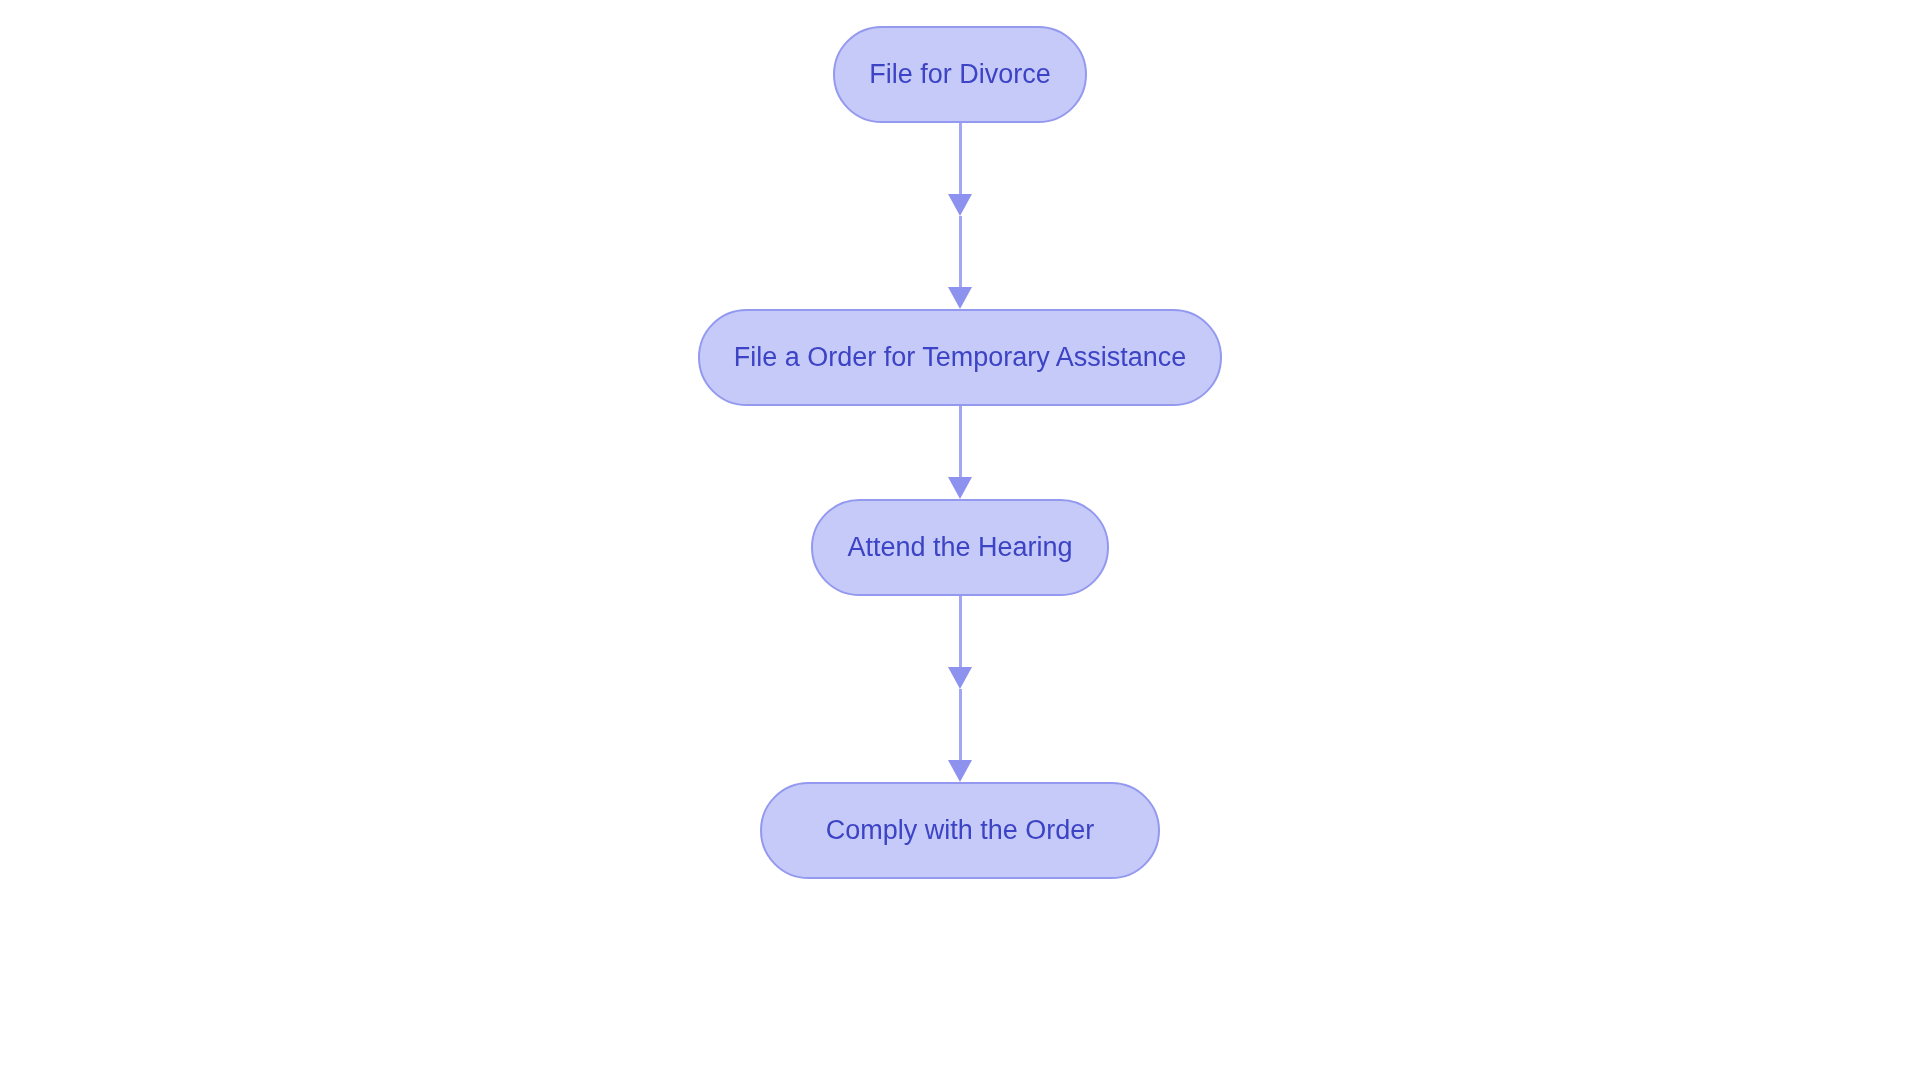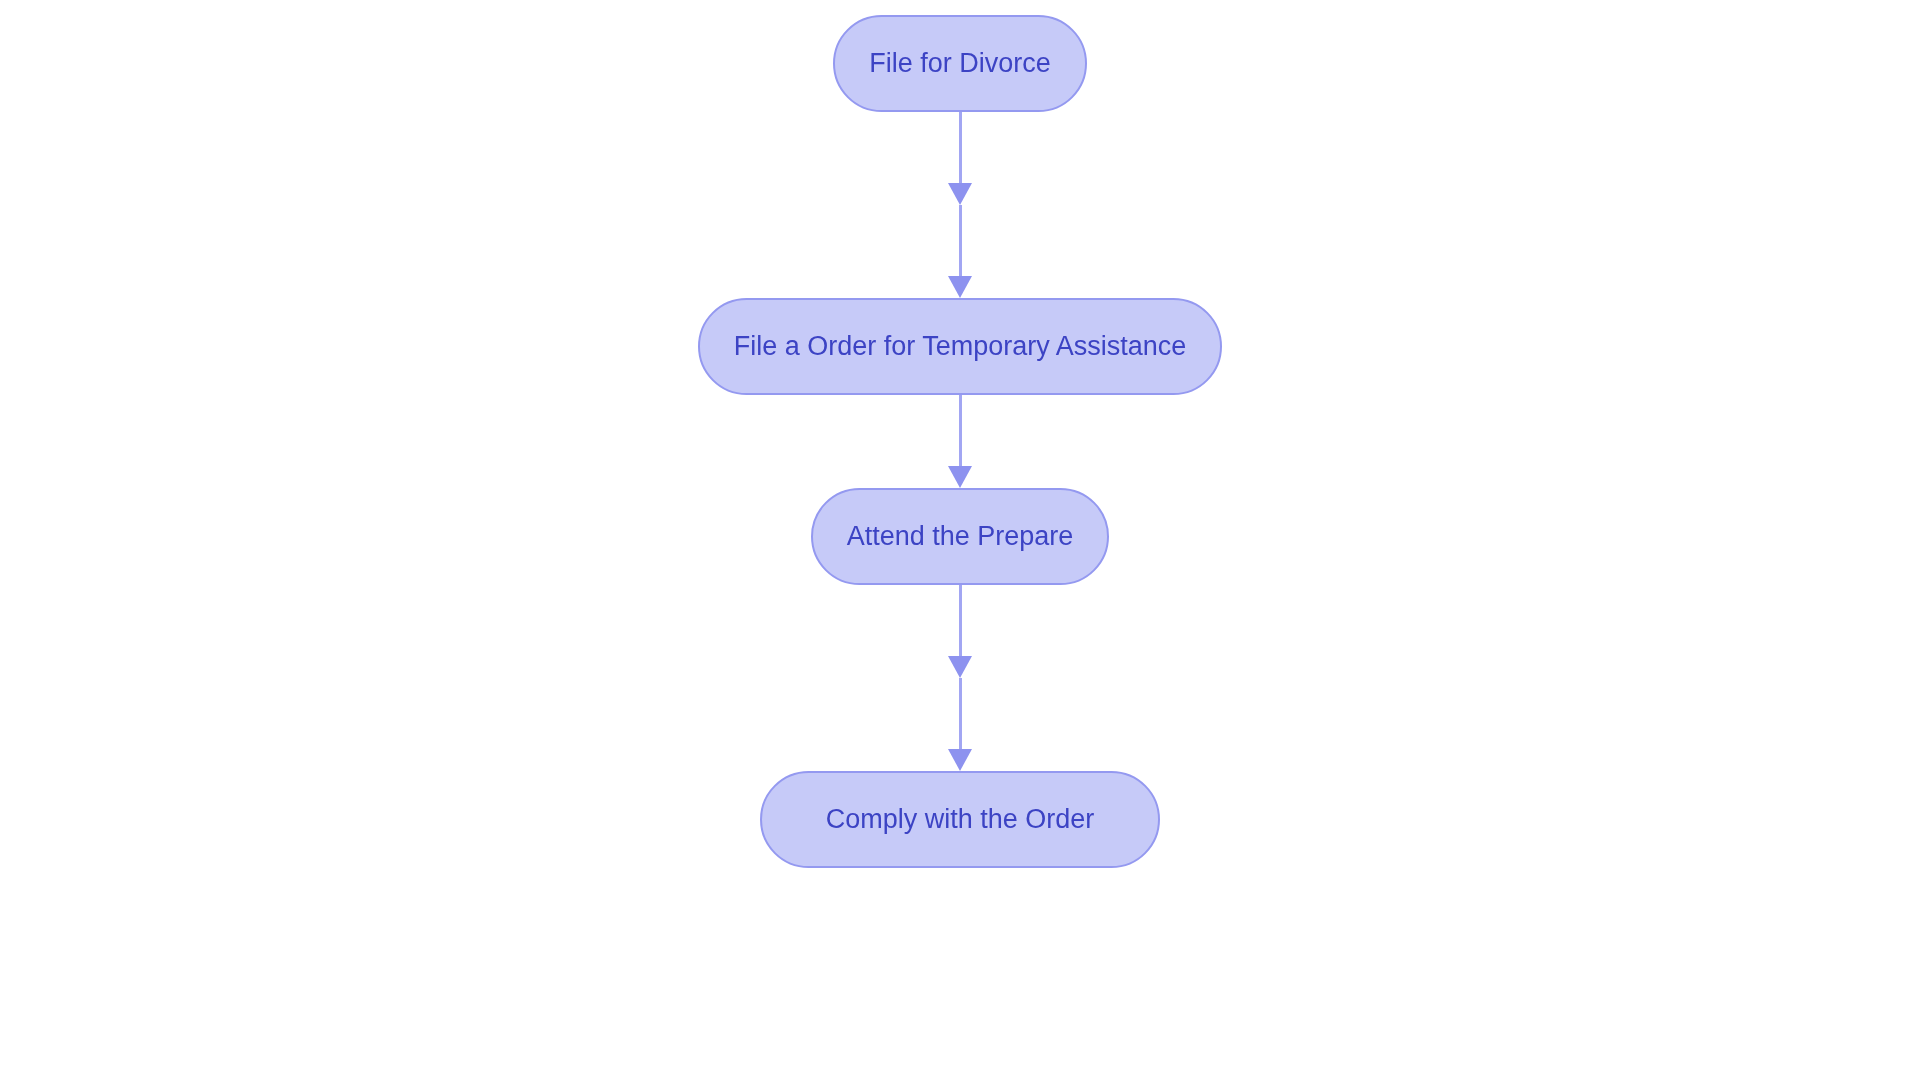--- a/index.html
+++ b/index.html
@@ -13,21 +13,21 @@
     font-family: "Liberation Sans", sans-serif;
     overflow: hidden;
     position: relative;
   }
   .canvas {
     position: absolute;
     inset: 0;
   }
   .flow {
     position: absolute;
-    top: 15px;
+    top: 26px;
     left: 0;
     width: 100%;
     display: flex;
     flex-direction: column;
     align-items: center;
   }
   .node {
     box-sizing: border-box;
     height: 97px;
     border-radius: 48.5px;
@@ -95,21 +95,21 @@
     <div class="node">
       <span class="node-label">File a Order for Temporary Assistance</span>
     </div>
 
     <div class="connector">
       <div class="line"></div>
       <div class="head"></div>
     </div>
 
     <div class="node">
-      <span class="node-label">Attend the Prepare</span>
+      <span class="node-label">Attend the Hearing</span>
     </div>
 
     <div class="connector">
       <div class="line"></div>
       <div class="head"></div>
     </div>
 
 
     <div class="connector">
       <div class="line"></div>

